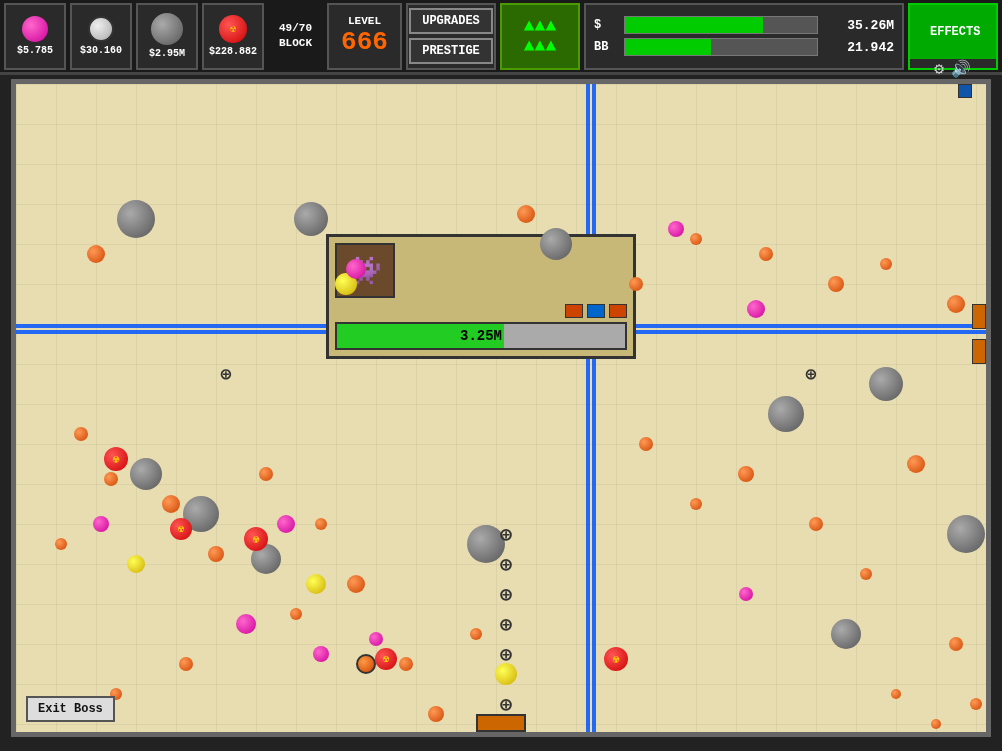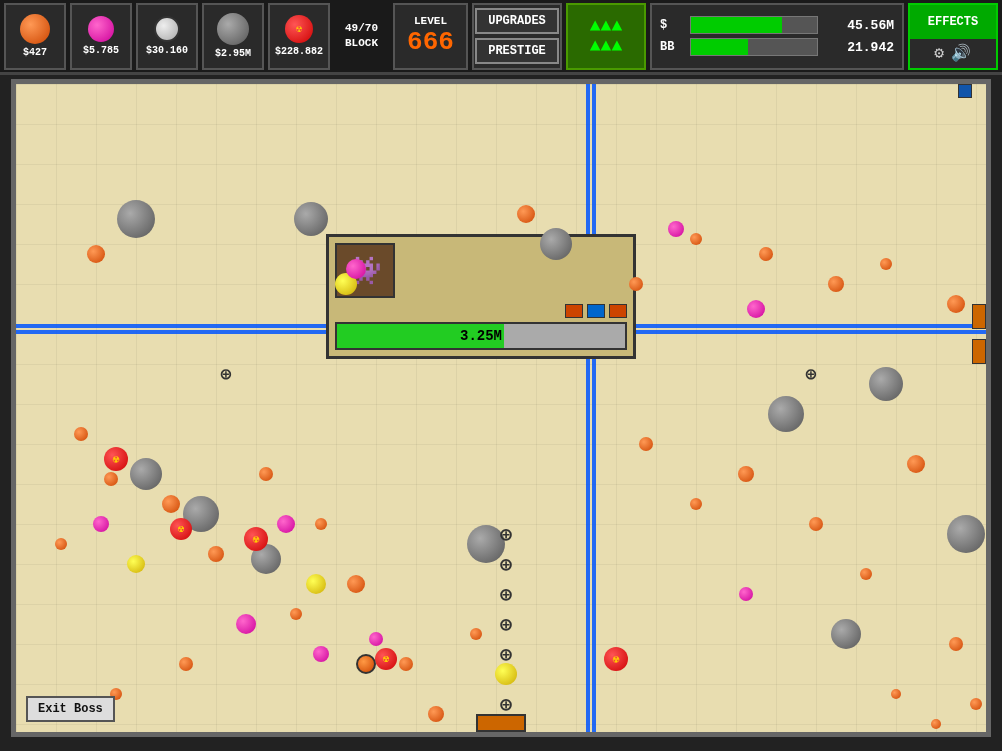--- a/index.html
+++ b/index.html
@@ -165,21 +165,21 @@
       border: 2px solid #00cc00;
       display: flex;
       flex-direction: column;
     }
     .effects-title {
       background: #00aa00;
       color: #fff;
       font-size: 12px;
       font-weight: bold;
       text-align: center;
-      padding: 10px;
+      padding: 20px;
     }
     .effects-icons {
       display: flex;
       align-items: center;
       justify-content: center;
       flex: 1;
       gap: 8px;
     }
     .effects-icon {
       color: #ccc;
@@ -394,24 +394,20 @@
       font-family: 'Courier New', monospace;
       color: #111;
     }
   </style>
 </head>
 <body>
 
 <div id="hud">
 
   <div class="ball-slot">
-    <div class="ball-circle ball-orange" style="width:30px;height:30px;"></div>
-    <div class="ball-label">$427</div>
-  </div>
-  <div class="ball-slot">
     <div class="ball-circle ball-pink" style="width:26px;height:26px;"></div>
     <div class="ball-label">$5.785</div>
   </div>
   <div class="ball-slot">
     <div class="ball-circle ball-plus" style="width:26px;height:26px;"></div>
     <div class="ball-label">$30.160</div>
   </div>
   <div class="ball-slot">
     <div class="ball-circle ball-gray" style="width:32px;height:32px;"></div>
     <div class="ball-label">$2.95M</div>
@@ -442,21 +438,21 @@
     <div class="rank-chevron">▲▲▲</div>
     <div class="rank-chevron">▲▲▲</div>
   </div>
 
   <div class="money-box">
     <div class="money-row">
       <div class="money-label">$</div>
       <div class="money-bar-bg">
         <div class="money-bar-fill" style="width:72%;"></div>
       </div>
-      <div class="money-value">45.56M</div>
+      <div class="money-value">35.26M</div>
     </div>
     <div class="money-row">
       <div class="money-label">BB</div>
       <div class="money-bar-bg">
         <div class="money-bar-fill" style="width:45%;"></div>
       </div>
       <div class="money-value">21.942</div>
     </div>
   </div>
 

